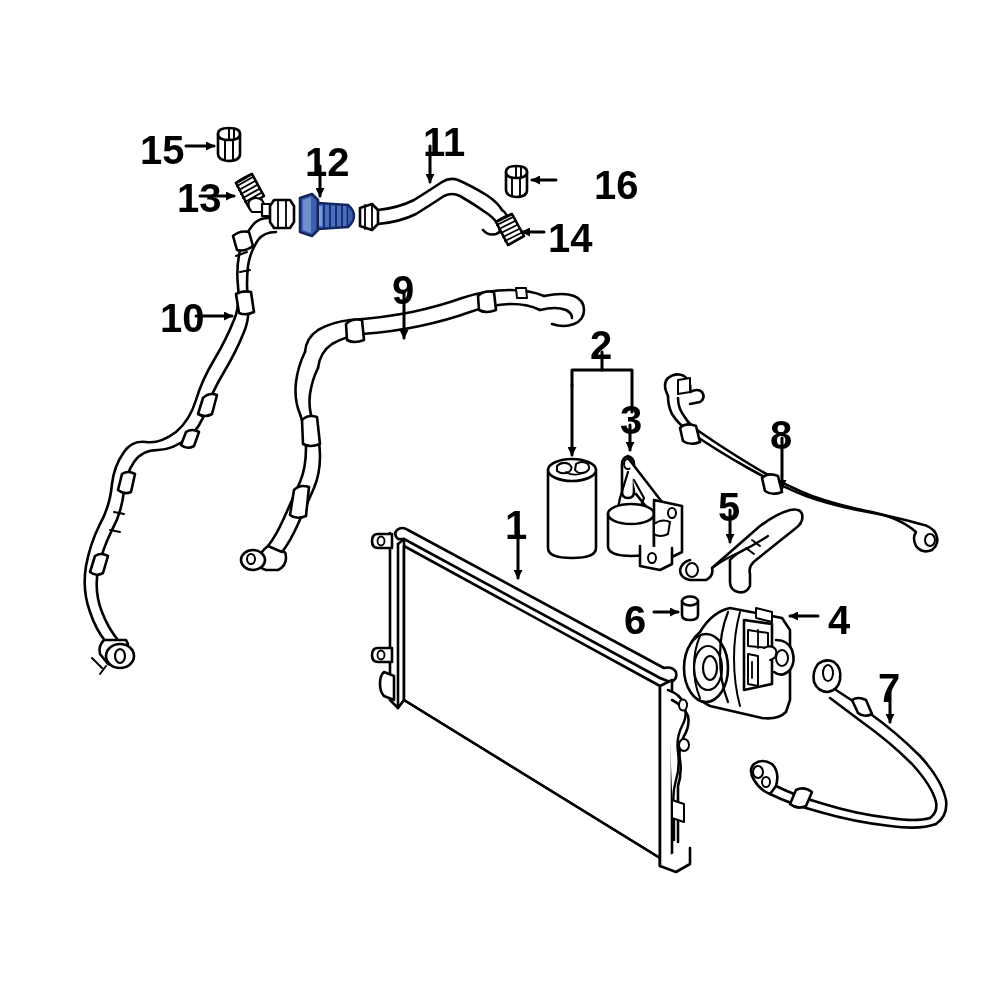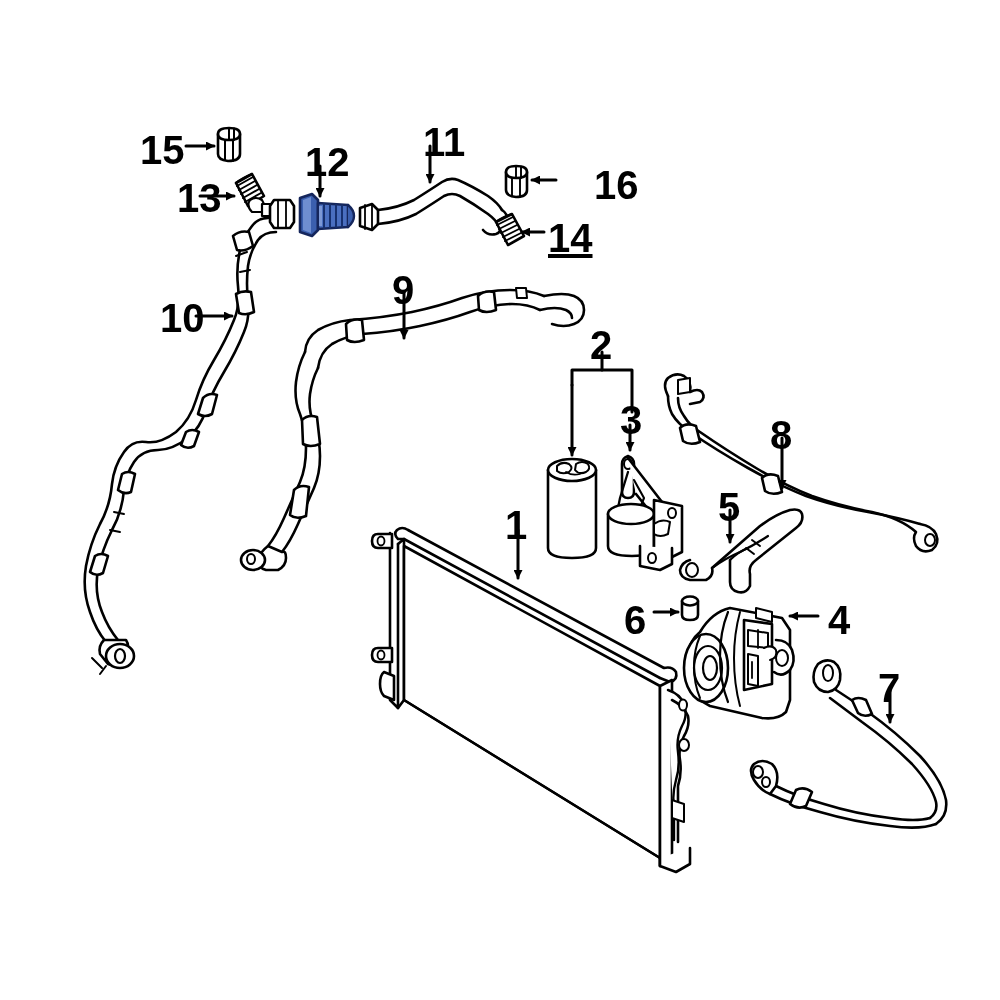--- a/index.html
+++ b/index.html
@@ -359,17 +359,17 @@
   <div class="callout" style="left:828px;top:600px;">4</div>
   <div class="callout" style="left:718px;top:487px;">5</div>
   <div class="callout" style="left:624px;top:600px;">6</div>
   <div class="callout" style="left:878px;top:668px;">7</div>
   <div class="callout" style="left:770px;top:415px;">8</div>
   <div class="callout" style="left:392px;top:270px;">9</div>
   <div class="callout" style="left:160px;top:298px;">10</div>
   <div class="callout" style="left:415px;top:122px;margin-left:8px;">11</div>
   <div class="callout" style="left:305px;top:142px;">12</div>
   <div class="callout" style="left:177px;top:178px;text-align:center;">13</div>
-  <div class="callout" style="left:548px;top:218px;text-decoration:underline;">14</div>
+  <div class="callout" style="left:548px;top:218px;">14</div>
   <div class="callout" style="left:140px;top:130px;">15</div>
   <div class="callout" style="left:562px;top:165px;margin-left:32px;">16</div>
 
 </div>
 
 </body></html>

